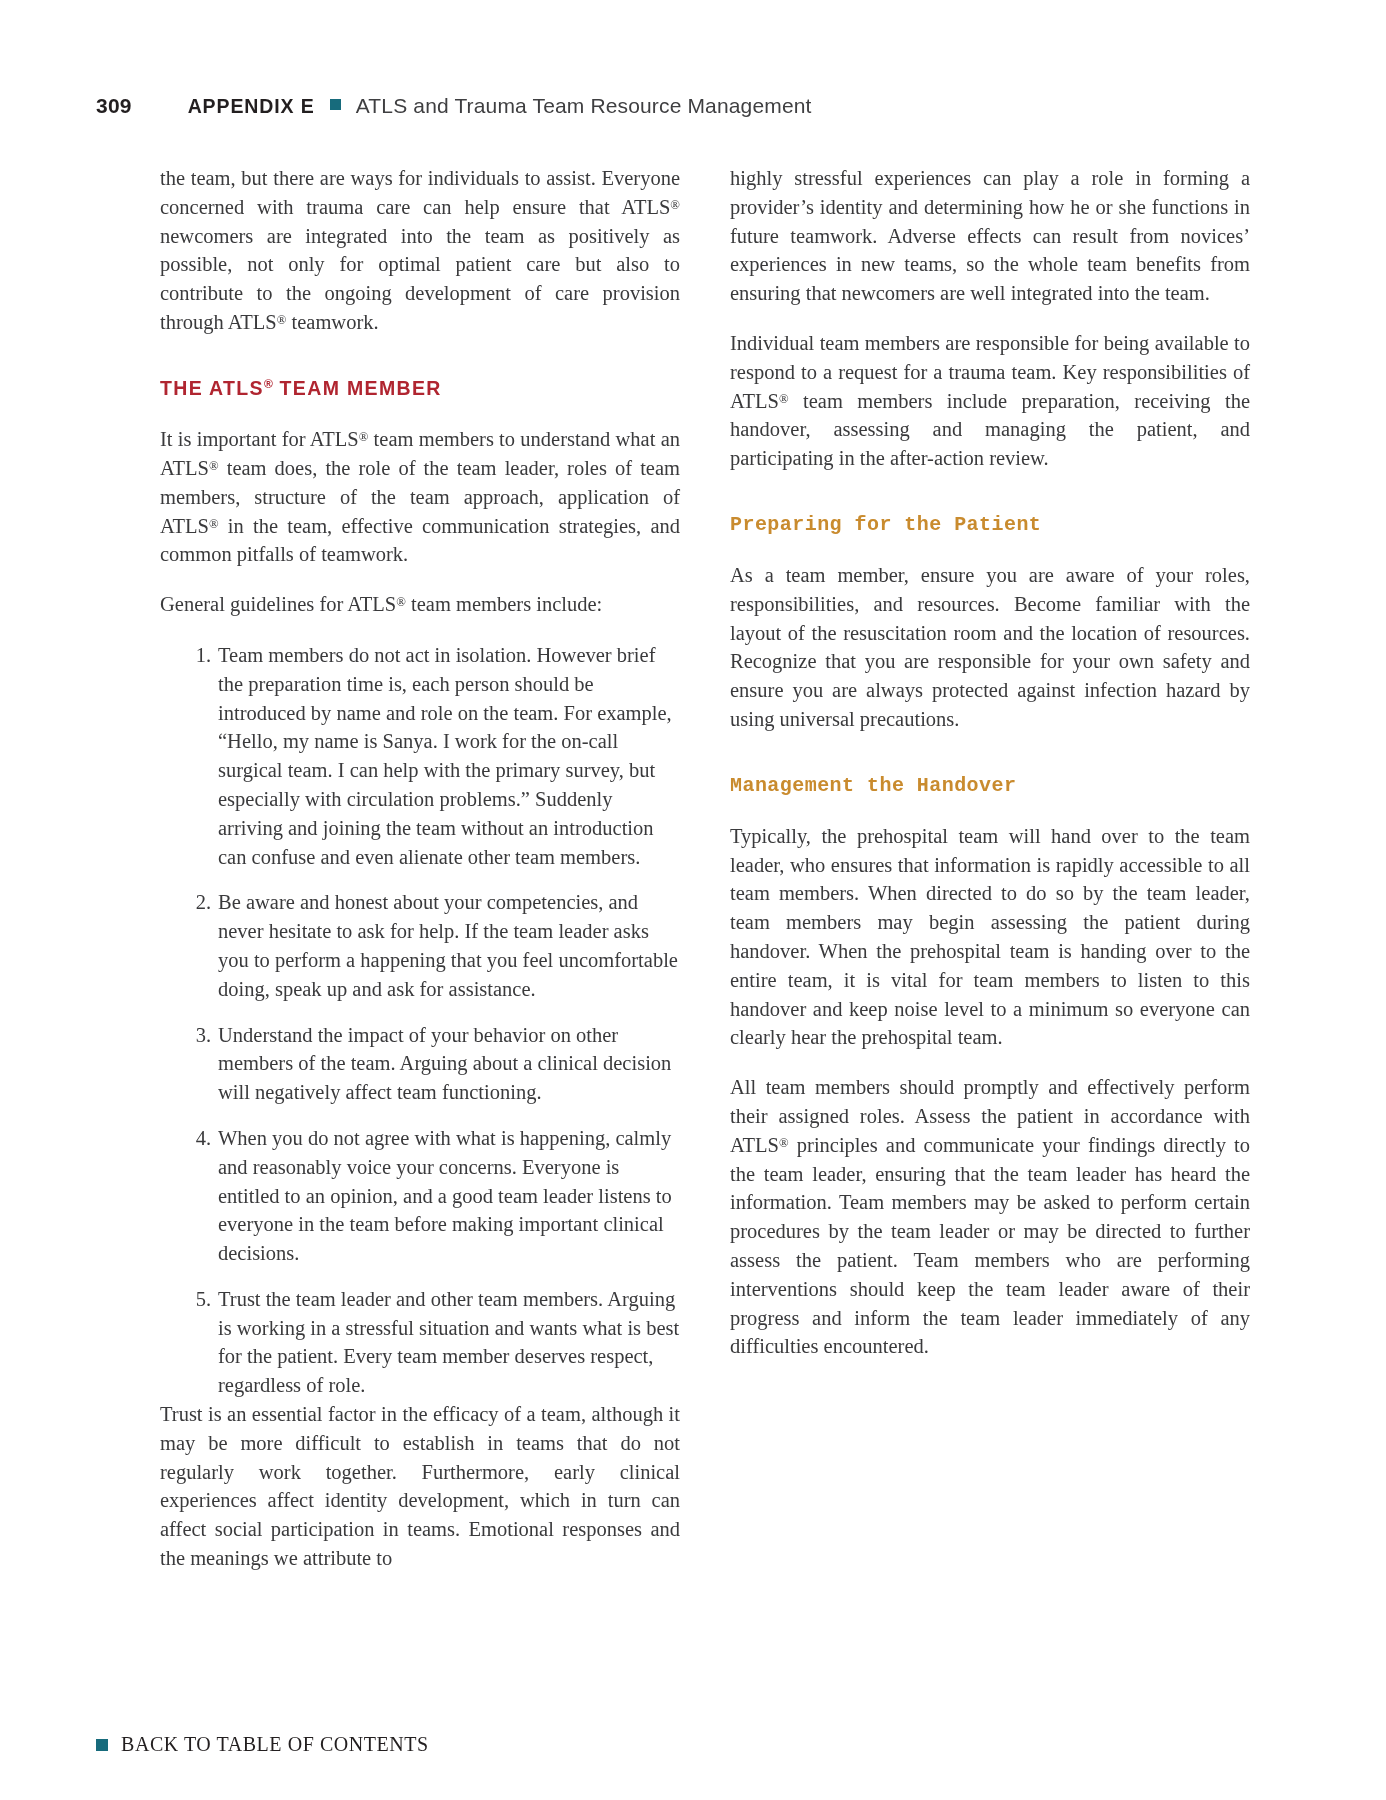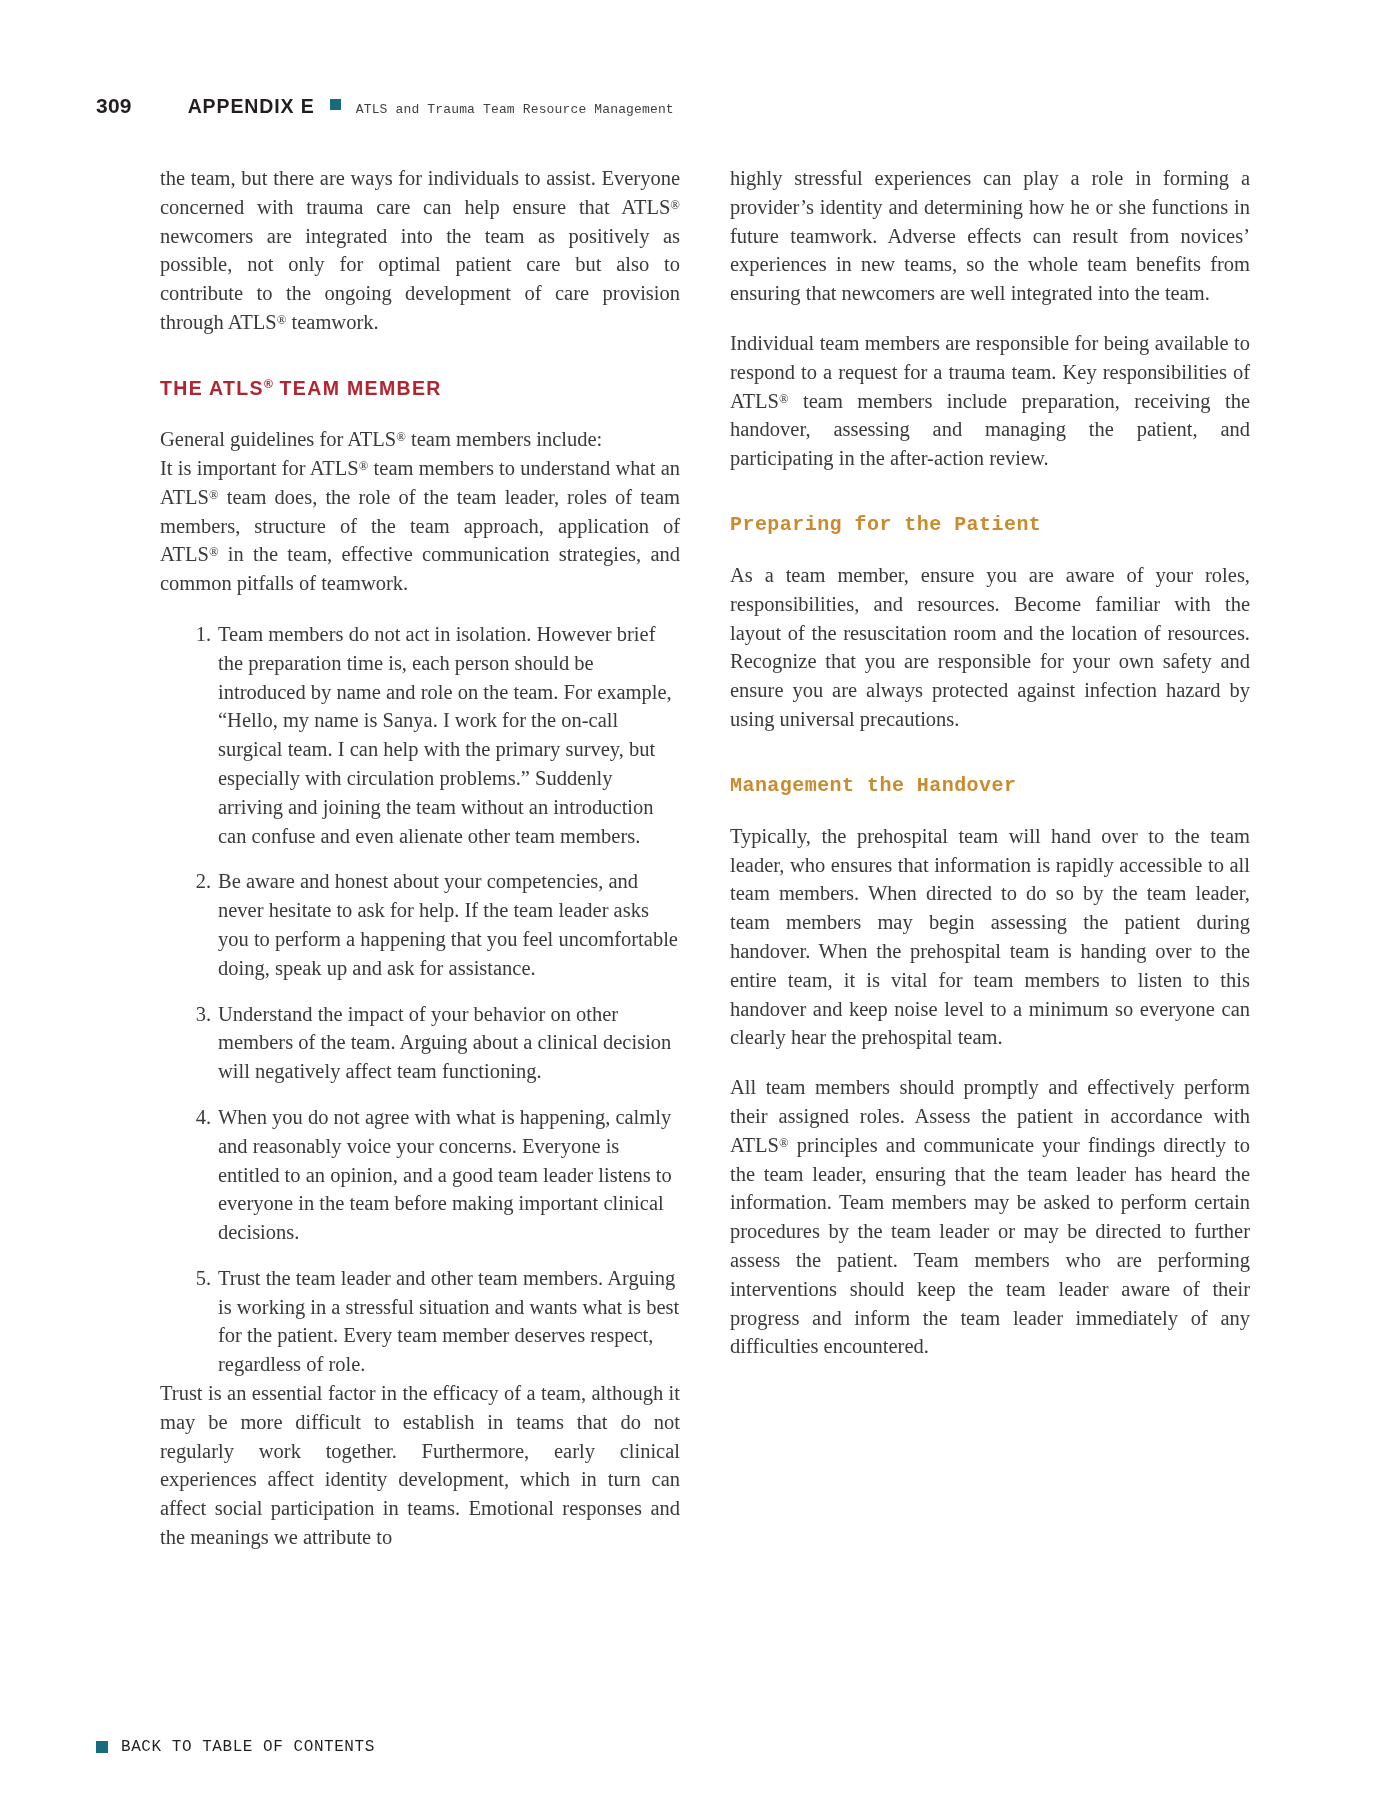--- a/index.html
+++ b/index.html
@@ -52,23 +52,23 @@
     display: inline-block;
     width: 11px;
     height: 11px;
     background: #176b7c;
     margin-left: 15px;
     margin-right: 15px;
     position: relative;
     top: -3px;
   }
   .rh-title {
-    font-family: Liberation Mono, monospace;
+    font-family: Liberation Sans, sans-serif;
     font-weight: normal;
-    font-size: 13px;
+    font-size: 21px;
     color: #3f3f41;
     letter-spacing: 0.15px;
   }
 
   
   .col {
     position: absolute;
     top: 148px;
     width: 520px;
   }
@@ -157,22 +157,22 @@
     white-space: nowrap;
   }
   .footer-square {
     display: inline-block;
     width: 12px;
     height: 12px;
     background: #176b7c;
     margin-right: 13px;
   }
   .footer-text {
-    font-family: Liberation Mono, monospace;
-    font-size: 16px;
+    font-family: Liberation Serif, serif;
+    font-size: 20px;
     color: #231f20;
     letter-spacing: 0.55px;
   }
 </style>
 </head>
 <body>
 
 <div class="page">
 
   <div class="running-head">
@@ -181,23 +181,23 @@
     <span class="rh-square"></span>
     <span class="rh-title">ATLS and Trauma Team Resource Management</span>
   </div>
 
   <div class="col col-left">
 
     <p class="body">the team, but there are ways for individuals to assist. Everyone concerned with trauma care can help ensure that ATLS<sup class="reg">®</sup> newcomers are integrated into the team as positively as possible, not only for optimal patient care but also to contribute to the ongoing development of care provision through ATLS<sup class="reg">®</sup> teamwork.</p>
 
     <div class="sec-head first">THE ATLS<sup class="reg">®</sup> TEAM MEMBER</div>
 
+    <p class="body">It is important for ATLS<sup class="reg">®</sup> team members to understand what an ATLS<sup class="reg">®</sup> team does, the role of the team leader, roles of team members, structure of the team approach, application of ATLS<sup class="reg">®</sup> in the team, effective communication strategies, and common pitfalls of teamwork.</p>
+
     <p class="body tight">General guidelines for ATLS<sup class="reg">®</sup> team members include:</p>
-
-    <p class="body">It is important for ATLS<sup class="reg">®</sup> team members to understand what an ATLS<sup class="reg">®</sup> team does, the role of the team leader, roles of team members, structure of the team approach, application of ATLS<sup class="reg">®</sup> in the team, effective communication strategies, and common pitfalls of teamwork.</p>
 
     <ol class="guidelines">
       <li>Team members do not act in isolation. However brief the preparation time is, each person should be introduced by name and role on the team. For example, “Hello, my name is Sanya. I work for the on-call surgical team. I can help with the primary survey, but especially with circulation problems.” Suddenly arriving and joining the team without an introduction can confuse and even alienate other team members.</li>
       <li>Be aware and honest about your competencies, and never hesitate to ask for help. If the team leader asks you to perform a happening that you feel uncomfortable doing, speak up and ask for assistance.</li>
       <li>Understand the impact of your behavior on other members of the team. Arguing about a clinical decision will negatively affect team functioning.</li>
       <li>When you do not agree with what is happening, calmly and reasonably voice your concerns. Everyone is entitled to an opinion, and a good team leader listens to everyone in the team before making important clinical decisions.</li>
       <li>Trust the team leader and other team members. Arguing is working in a stressful situation and wants what is best for the patient. Every team member deserves respect, regardless of role.</li>
     </ol>
 
     <p class="body after-list">Trust is an essential factor in the efficacy of a team, although it may be more difficult to establish in teams that do not regularly work together. Furthermore, early clinical experiences affect identity development, which in turn can affect social participation in teams. Emotional responses and the meanings we attribute to</p>

